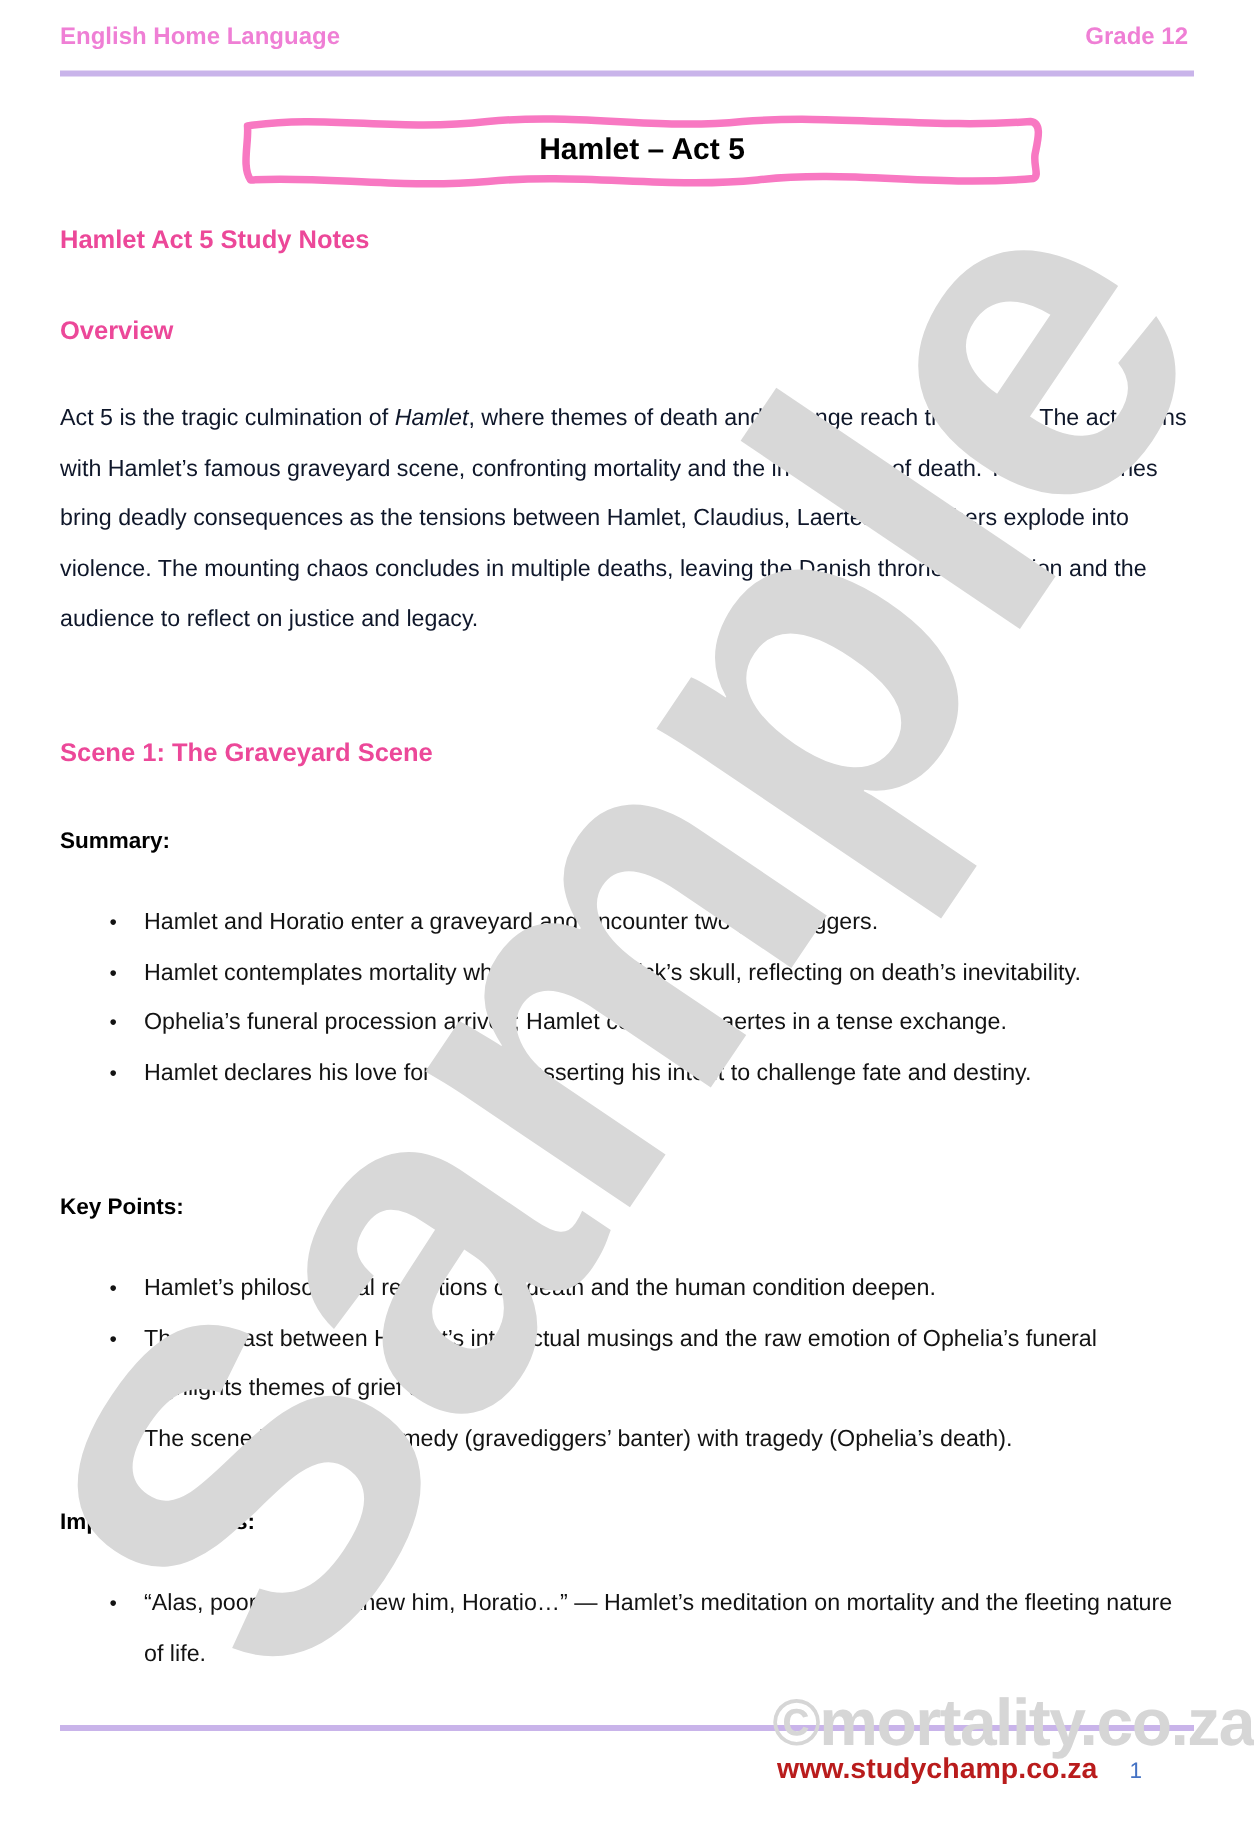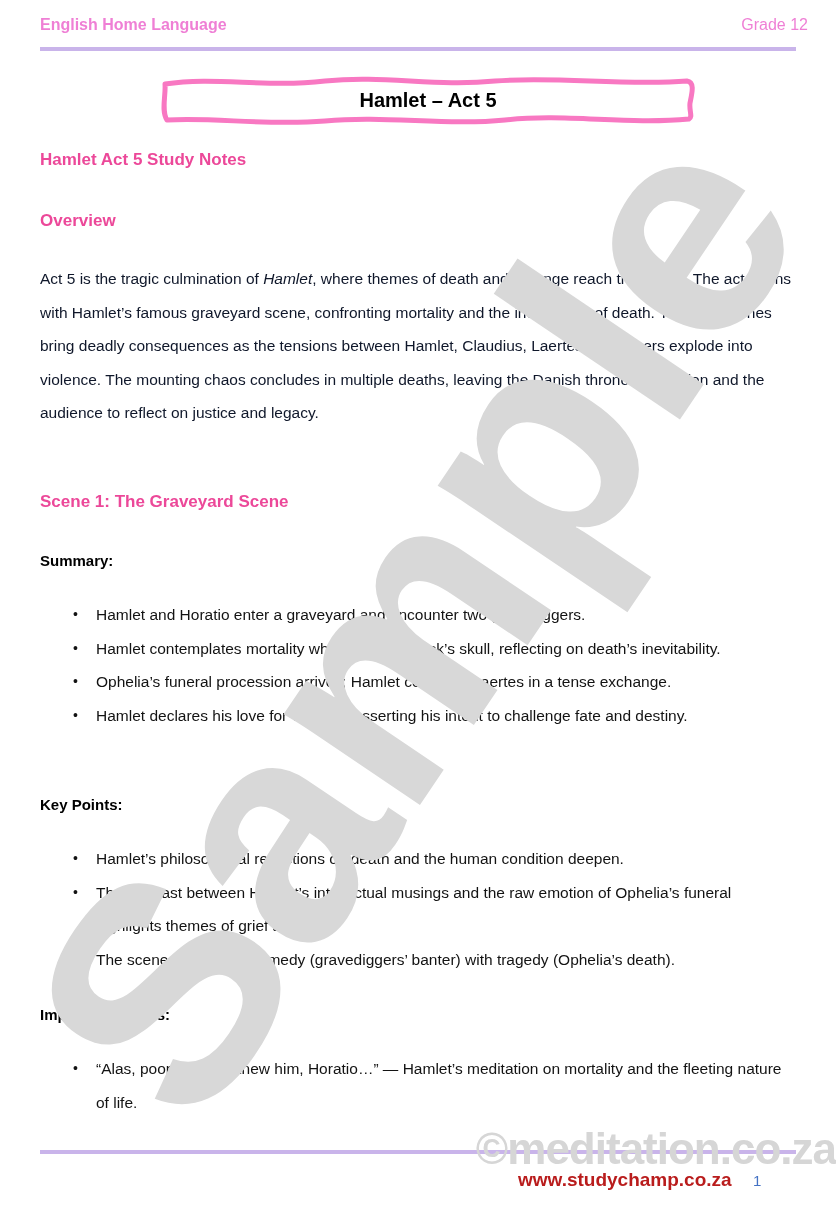--- a/index.html
+++ b/index.html
@@ -2,21 +2,21 @@
 <html><head>
 <meta charset="utf-8">
 <style>
   html,body{margin:0;padding:0;background:#fff;}
   .page{
     position:relative;width:836px;height:1218px;background:#ffffff;
     overflow:hidden;font-family:"Liberation Sans",sans-serif;color:#111;border-radius:13px;
   }
   
   .hdr-left{position:absolute;left:40px;top:16px;font-size:16px;font-weight:bold;color:#ef7fd5;}
-  .hdr-right{position:absolute;right:28px;top:16px;font-size:16px;font-weight:normal;color:#ef7fd5;}
+  .hdr-right{position:absolute;right:44px;top:16px;font-size:16px;font-weight:bold;color:#ef7fd5;}
   .hdr-rule{position:absolute;left:40px;right:40px;top:47px;height:4px;background:#c9b4ea;}
   
   .title-box{position:absolute;left:155px;top:73px;width:546px;height:54px;}
   .title-box svg{position:absolute;left:0;top:0;width:100%;height:100%;}
   .title-text{position:relative;z-index:1;text-align:center;line-height:54px;
     font-size:20px;font-weight:bold;color:#000;}
   
   .h1{position:absolute;left:40px;font-size:17px;font-weight:bold;color:#ec4899;}
   .h2{position:absolute;left:40px;font-size:15px;font-weight:bold;color:#000;}
   .para{position:absolute;left:40px;top:262px;width:752px;font-size:15.5px;
@@ -109,19 +109,19 @@
   <div class="h2" style="top:1006px">Important Quotes:</div>
 
   <div class="blist" style="top:1052px">
     <div class="li">
       <span class="marker">•</span>
       <span class="li-text">“Alas, poor Yorick! I knew him, Horatio…” — Hamlet’s meditation on mortality and the fleeting nature of life.</span>
     </div>
   </div>
 
   <div class="wm-sample">Sample</div>
-  <div class="wm-footer">©meditation.co.za</div>
+  <div class="wm-footer">©mortality.co.za</div>
 
   <div class="ftr-rule"></div>
   <div class="ftr-site">www.studychamp.co.za</div>
   <div class="ftr-page">1</div>
 
 </div>
 
 </body></html>

